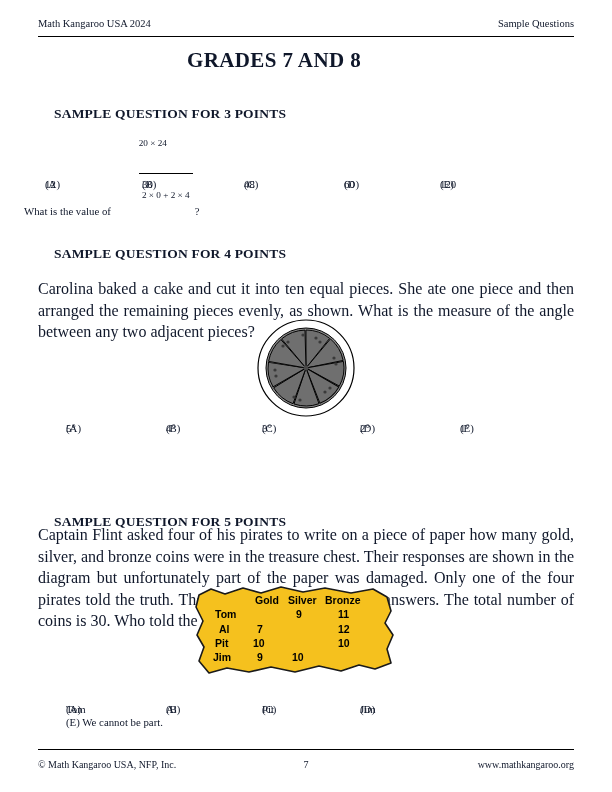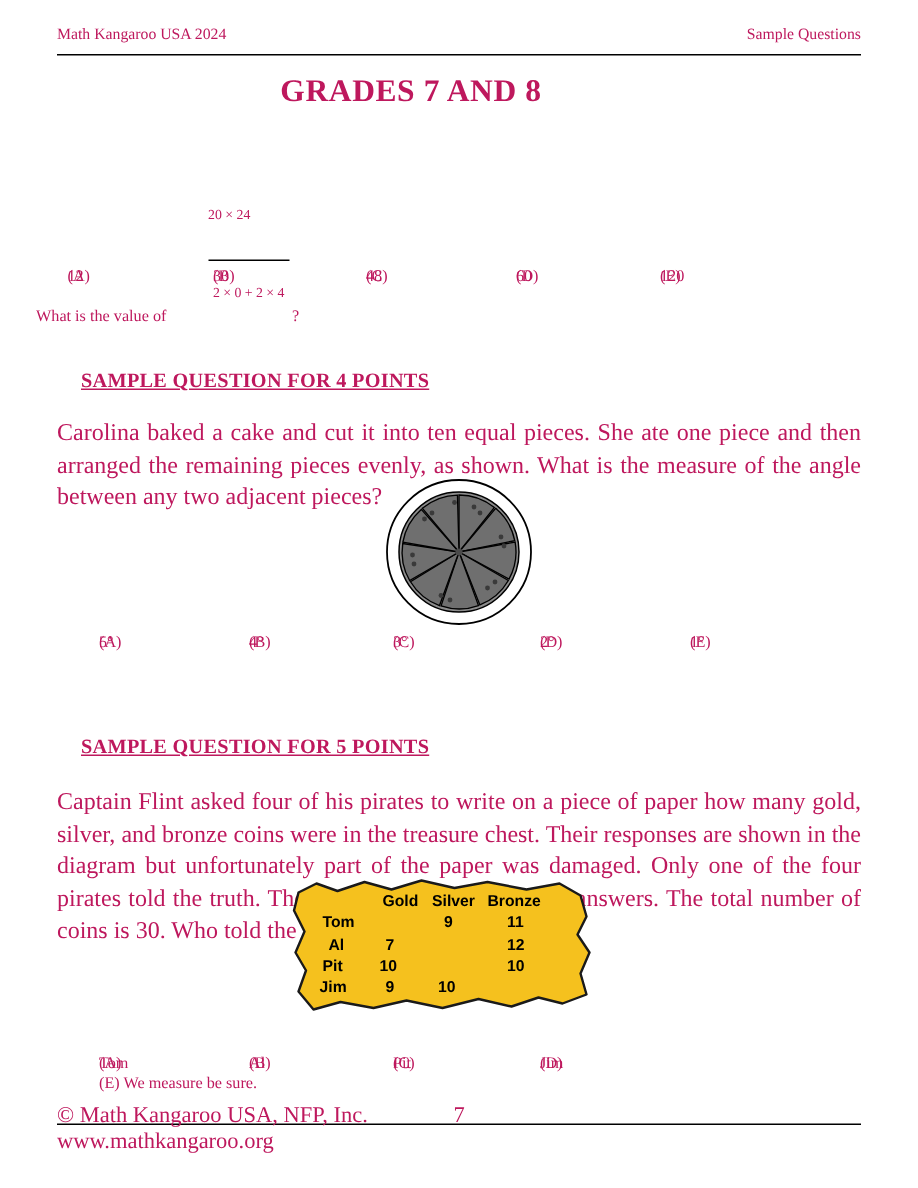--- a/index.html
+++ b/index.html
@@ -6,21 +6,21 @@
     margin: 0;
     padding: 0;
     background: #ffffff;
   }
   .page {
     position: relative;
     width: 612px;
     height: 792px;
     background: #ffffff;
     font-family: "Liberation Serif", serif;
-    color: #be185d;
+    color: #0f172a;
     overflow: hidden;
   }
   .header {
     position: absolute;
     top: 18px;
     left: 38px;
     right: 38px;
     display: flex;
     justify-content: space-between;
     font-size: 10.5px;
@@ -40,22 +40,21 @@
     right: 38px;
     border-top: 0.8px solid #000;
   }
   .footer {
     position: absolute;
     bottom: 22px;
     left: 38px;
     right: 38px;
     display: flex;
     justify-content: space-between;
-    font-size: 15px;
-    flex-direction: column;
+    font-size: 10px;
   }
   .footer .center {
     position: absolute;
     left: 0; right: 0;
     text-align: center;
   }
   .title {
     position: absolute;
     top: 48px;
     left: 0;
@@ -138,20 +137,21 @@
 <div class="page">
 
   <div class="header">
     <div>Math Kangaroo USA 2024</div>
     <div>Sample Questions</div>
   </div>
   <div class="header-rule"></div>
 
   <div class="title">GRADES 7 AND 8</div>
 
+  <div class="section-head" style="top:106px;">SAMPLE QUESTION FOR 3 POINTS</div>
 
   <div class="q1line">
     <span>What is the value of</span>
     <span class="frac">
       <span class="num">20 × 24</span>
       <span class="den">2 × 0 + 2 × 4</span>
     </span>
     <span>?</span>
   </div>
 
@@ -171,21 +171,21 @@
     <span style="left:304px;">
       <span>(D)</span>
       <span>60</span>
     </span>
     <span style="left:400px;">
       <span>(E)</span>
       <span>120</span>
     </span>
   </div>
 
-  <div class="section-head" style="top:246px;text-decoration:underline;">SAMPLE QUESTION FOR 4 POINTS</div>
+  <div class="section-head" style="top:246px;">SAMPLE QUESTION FOR 4 POINTS</div>
 
   <div class="qtext" style="top:278px;">Carolina baked a cake and cut it into ten equal pieces. She ate one piece and then arranged the remaining pieces evenly, as shown. What is the measure of the angle between any two adjacent pieces?</div>
 
   <div class="cake-wrap">
     <svg width="100" height="100" viewBox="0 0 100 100">
       <circle cx="50" cy="50" r="48" fill="#ffffff" stroke="#000" stroke-width="1.2"></circle>
       <circle cx="50" cy="50" r="40" fill="#8c8c8c" stroke="#000" stroke-width="1"></circle>
 
       <g stroke="#000" stroke-width="0.9">
         <g transform="rotate(0 50 50)">
@@ -251,21 +251,21 @@
     <span style="left:320px;">
       <span>(D)</span>
       <span>2°</span>
     </span>
     <span style="left:420px;">
       <span>(E)</span>
       <span>1°</span>
     </span>
   </div>
 
-  <div class="section-head" style="top:490px;text-decoration:underline;">SAMPLE QUESTION FOR 5 POINTS</div>
+  <div class="section-head" style="top:514px;">SAMPLE QUESTION FOR 5 POINTS</div>
 
   <div class="qtext" style="top:524px;">Captain Flint asked four of his pirates to write on a piece of paper how many gold, silver, and bronze coins were in the treasure chest. Their responses are shown in the diagram but unfortunately part of the paper was damaged. Only one of the four pirates told the truth. The other three lied in all their answers. The total number of coins is 30. Who told the truth?</div>
 
   <div class="chest-wrap">
     <svg width="210" height="90" viewBox="0 0 210 90">
       <path d="M8,10 L20,4 L34,9 L52,3 L70,8 L90,2 L112,7 L134,3 L160,8 L182,4 L196,12
                L200,26 L194,38 L202,50 L196,64 L200,78 L184,84 L168,80 L150,86 L128,81
                L104,87 L80,82 L58,87 L36,83 L18,88 L8,76 L13,62 L6,50 L12,36 L5,22 Z" fill="#F5C11E" stroke="#1a1a1a" stroke-width="1.6" stroke-linejoin="round"></path>
       <path d="M62,14 L62,80" stroke="#1a1a1a" stroke-width="0" fill="none"></path>
       <g font-family="Liberation Sans, sans-serif" font-weight="bold" font-size="10.5" fill="#000">
@@ -304,21 +304,21 @@
     <span style="left:222px;">
       <span>(C)</span>
       <span>Pit</span>
     </span>
     <span style="left:320px;">
       <span>(D)</span>
       <span>Jim</span>
     </span>
   </div>
   <div class="choices" style="top:716px;">
-    <span style="left:26px;">(E) We measure be sure.</span>
+    <span style="left:26px;">(E) We cannot be part.</span>
   </div>
 
   <div class="footer-rule"></div>
   <div class="footer">
     <div>© Math Kangaroo USA, NFP, Inc.</div>
     <div class="center">7</div>
     <div>www.mathkangaroo.org</div>
   </div>
 
 </div>

